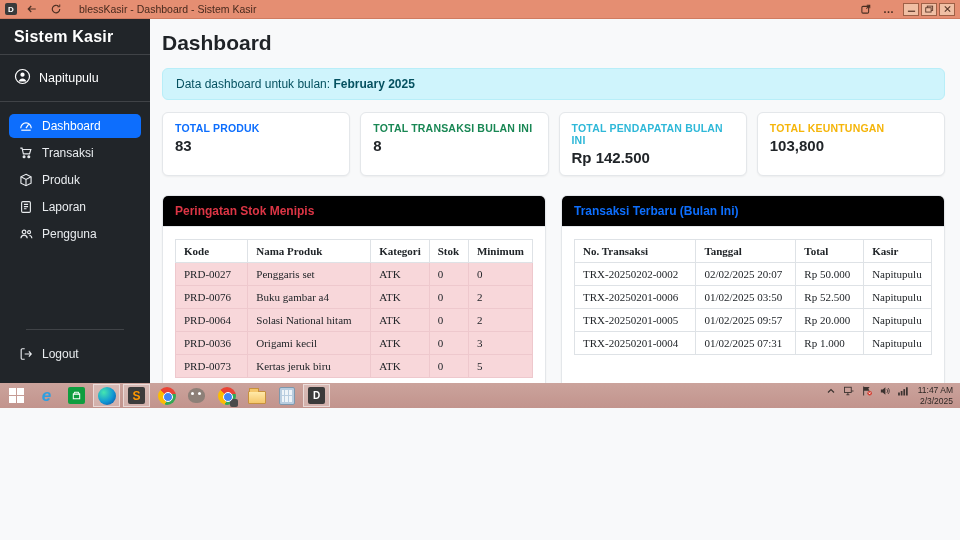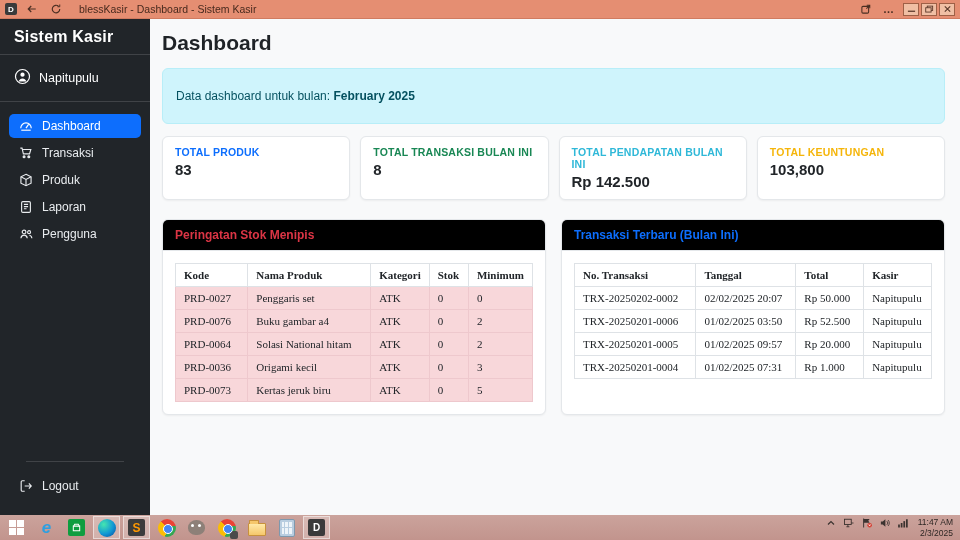--- a/index.html
+++ b/index.html
@@ -17,42 +17,42 @@
   .tb-btn svg { width:12px; height:12px; }
   .tb-title { font-size:10.5px; color:#47291d; margin-left:8px; white-space:nowrap; }
   .tb-right { margin-left:auto; display:flex; align-items:center; gap:8px; }
   .tb-ellipsis { font-size:11px; color:#4a2e22; font-weight:bold; letter-spacing:1px; }
   .win-controls { display:flex; gap:2px; }
   .win-btn { width:16px; height:13px; background:#f0bfa4; border:1px solid #9e6046;
              display:flex; align-items:center; justify-content:center; color:#5a382a; }
   .win-btn svg { width:9px; height:8px; }
 
   
-  .app-body { display:flex; height:496px; }
+  .app-body { display:flex; height:364px; }
 
   
   .sidebar { width:150px; background:#212529; color:#fff; display:flex; flex-direction:column; }
   .brand { padding:9px 14px 8px; font-size:16px; font-weight:bold; letter-spacing:.2px;
            border-bottom:1px solid rgba(255,255,255,.14); }
   .user-row { display:flex; align-items:center; gap:8px; padding:13px 14px;
               border-bottom:1px solid rgba(255,255,255,.14); font-size:12.5px; }
   .user-row .icon svg { width:17px; height:17px; }
   .nav { padding:12px 9px 0; flex:1; }
   .nav-item { display:flex; align-items:center; gap:9px; padding:5px 10px; margin-bottom:3px;
               border-radius:5px; font-size:12px; color:#e9ecef; cursor:pointer; }
   .nav-item.active { background:#0d6efd; color:#fff; }
   .nav-item .icon { display:flex; }
   .nav-item .icon svg { width:14px; height:14px; }
   .nav-divider { border-top:1px solid rgba(255,255,255,.14); margin:10px 17px 12px; }
 
   
   .main { flex:1; padding:10px 15px 0 12px; background:#f8f9fa; overflow:hidden; }
   .page-title { font-size:21px; font-weight:bold; color:#1f2327; margin:2px 0 13px; }
   .alert-info { background:#cff4fc; border:1px solid #b8eef8; color:#055160; border-radius:6px;
-                padding:20px 13px; font-size:12px; margin-bottom:12px; }
+                padding:8px 13px; font-size:12px; margin-bottom:12px; }
   .alert-info b { font-weight:bold; }
 
   .stats { display:flex; gap:10px; margin-bottom:19px; }
   .stat-card { flex:1; background:#fff; border:1px solid #e4e7ea; border-radius:6px;
                padding:9px 12px; box-shadow:0 1px 2px rgba(0,0,0,.05); }
   .stat-label { font-size:10.5px; font-weight:bold; margin-bottom:3px; letter-spacing:.2px; }
   .stat-value { font-size:15px; font-weight:bold; color:#212529; }
 
   .panels { display:flex; gap:15px; }
   .panel { flex:1; background:#fff; border:1px solid #e4e7ea; border-radius:6px;

